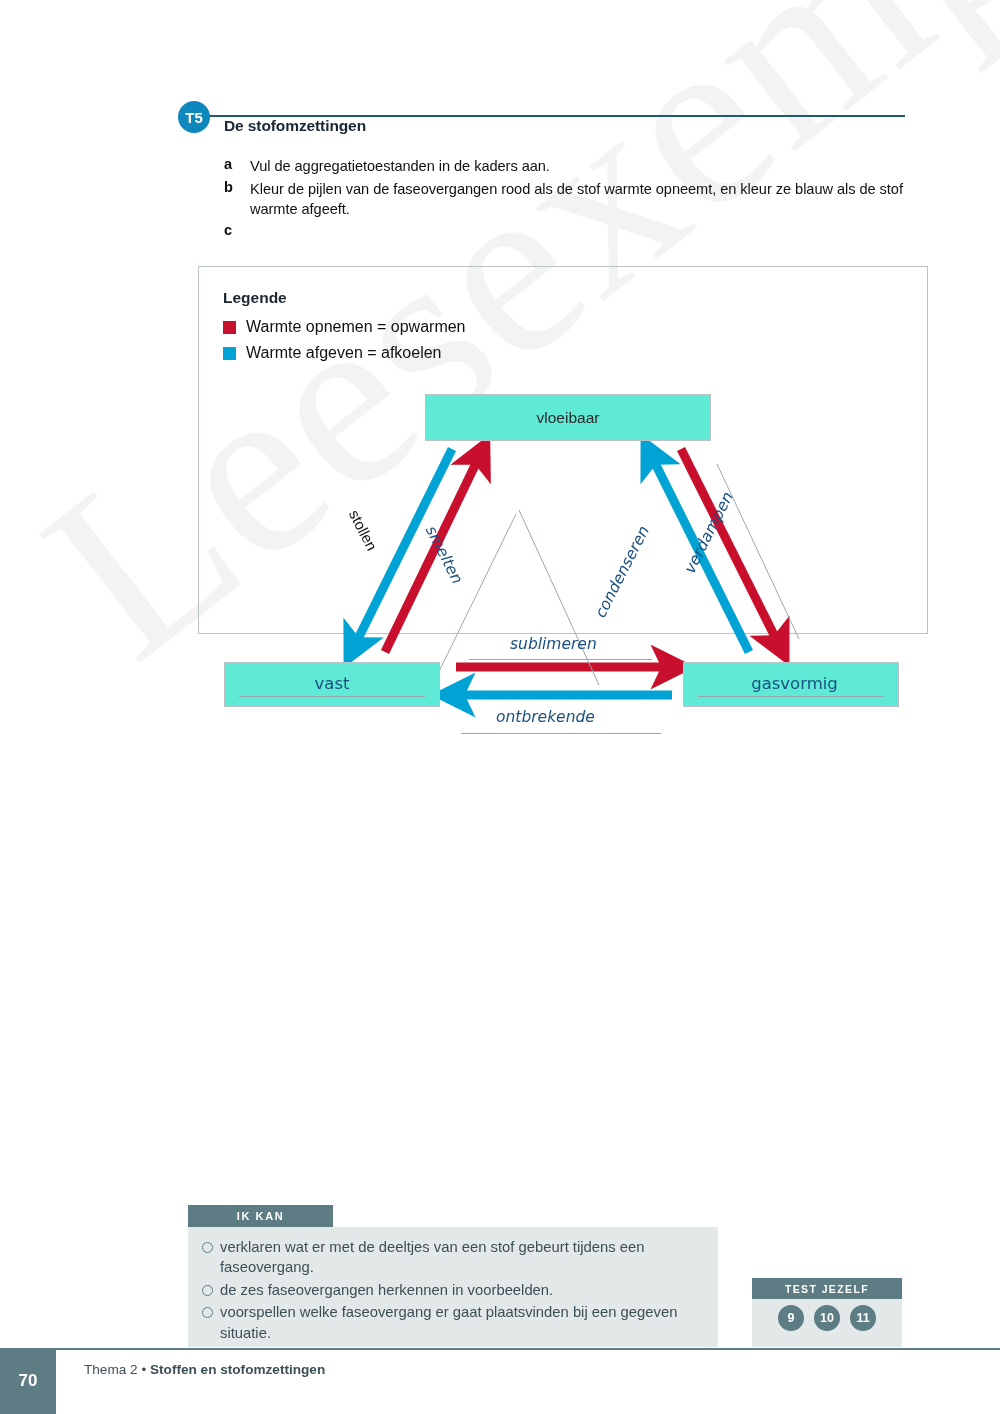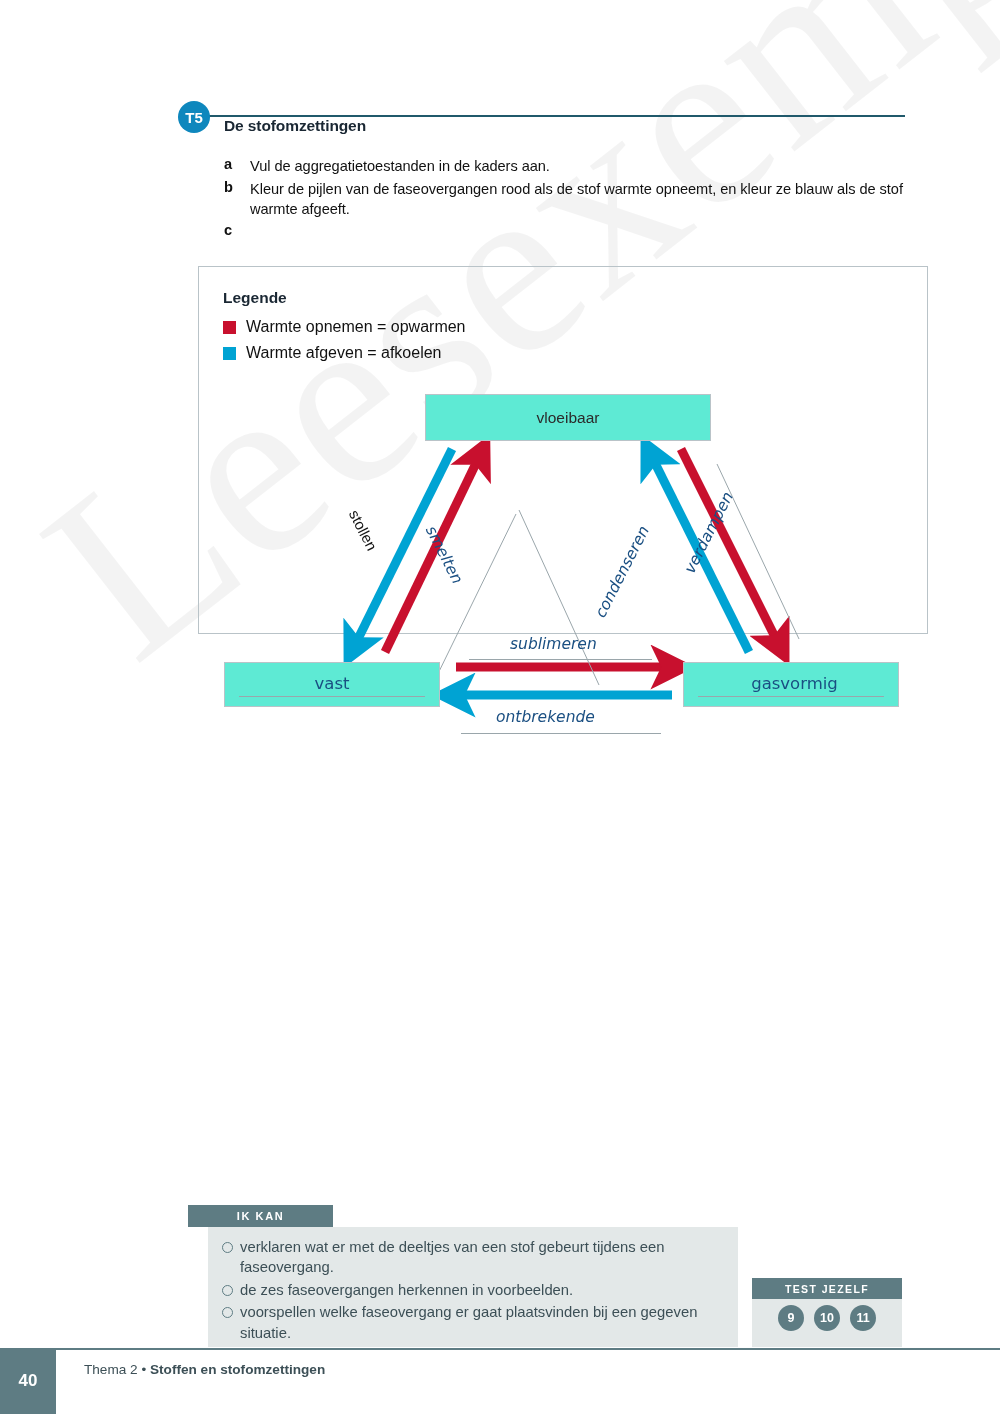--- a/index.html
+++ b/index.html
@@ -138,21 +138,20 @@
     color:#ffffff;
     font-size:11px;font-weight:bold;letter-spacing:1.6px;
     display:flex;align-items:center;justify-content:center;
   }
   .ikkan-body{
     position:absolute;left:188px;top:1227px;
     width:530px;height:120px;
     background:#e3e8e8;
     box-sizing:border-box;
     padding:10px 20px 0 14px;
-    margin-left:20px;
   }
   .ikkan-item{
     display:flex;align-items:flex-start;
     font-size:14.8px;color:#3c4f56;
     line-height:1.38;
     margin-bottom:2px;
   }
   .ikkan-circle{
     flex:0 0 11px;width:11px;height:11px;border-radius:50%;
     border:1.4px solid #5e7c83;
@@ -317,19 +316,19 @@
 
     <div class="tj-wrap"></div>
     <div class="tj-tab">TEST JEZELF</div>
     <div class="tj-nums">
       <span class="tj-num">9</span>
       <span class="tj-num">10</span>
       <span class="tj-num">11</span>
     </div>
 
     <div class="footer-rule"></div>
-    <div class="page-num-box">40</div>
+    <div class="page-num-box">70</div>
     <div class="footer-text">
       <span>Thema 2</span><span> • </span><span class="footer-bold">Stoffen en stofomzettingen</span>
     </div>
 
   </div>
 </div>
 
 </body></html>

